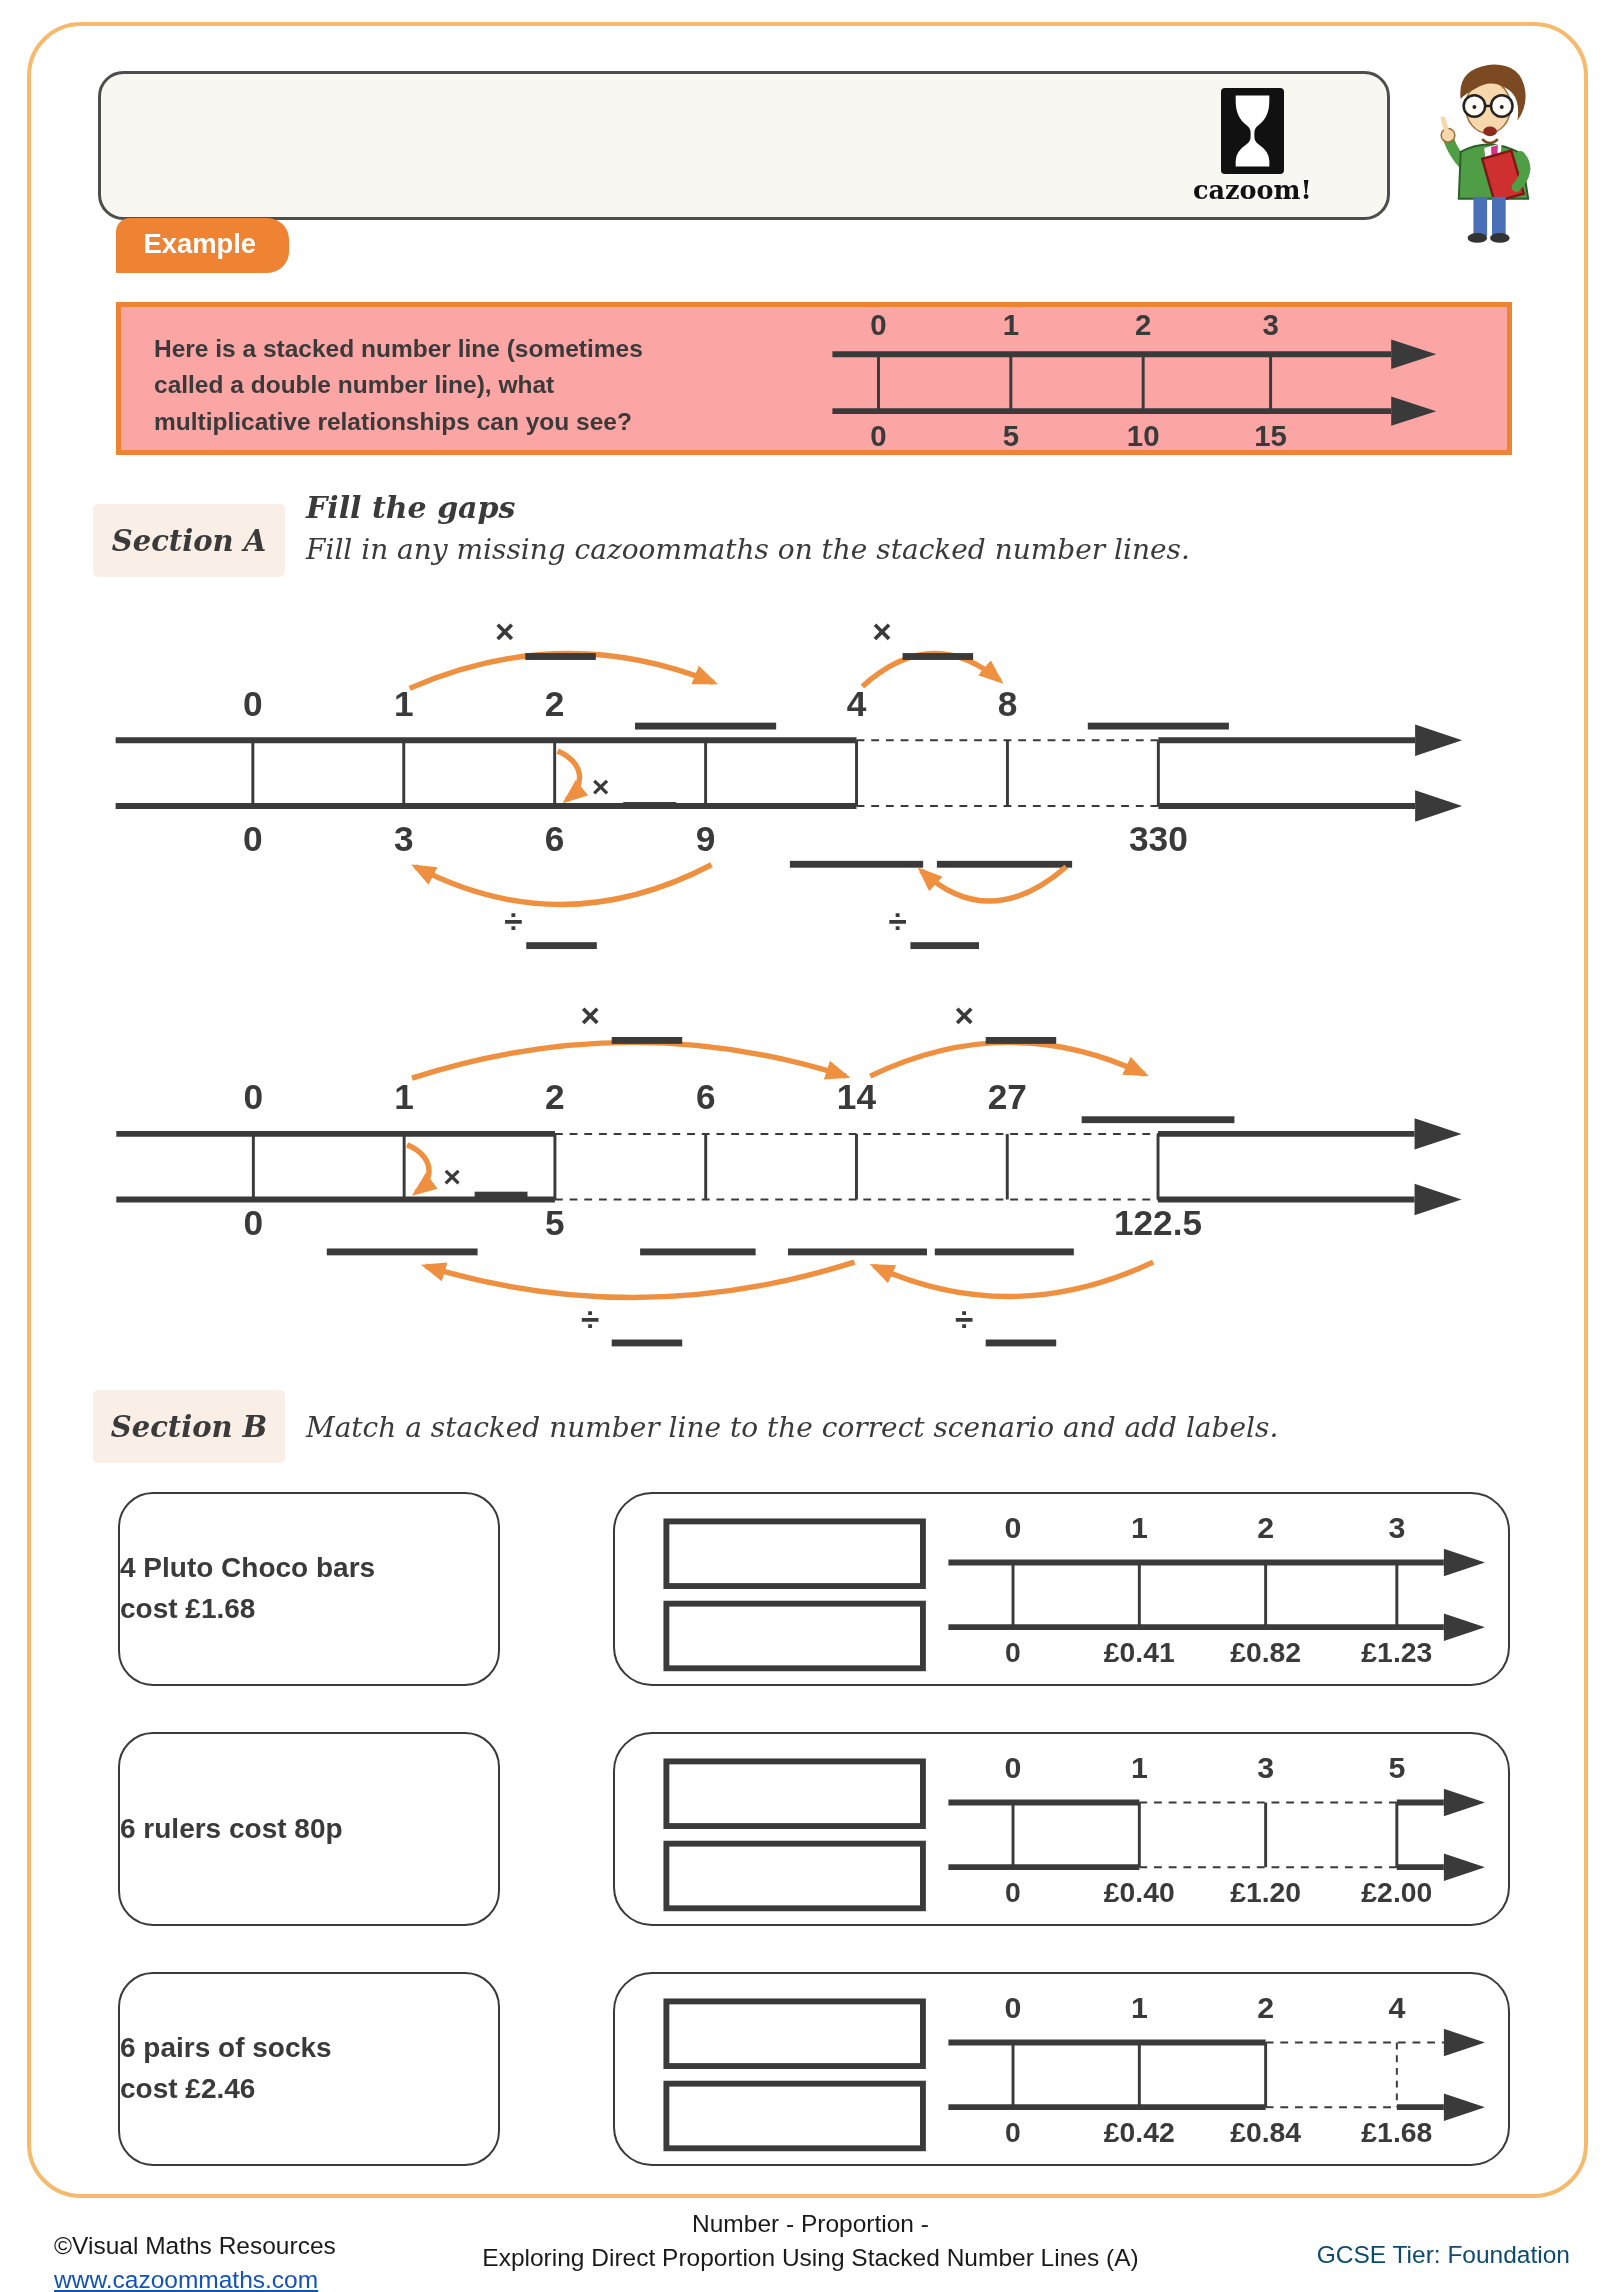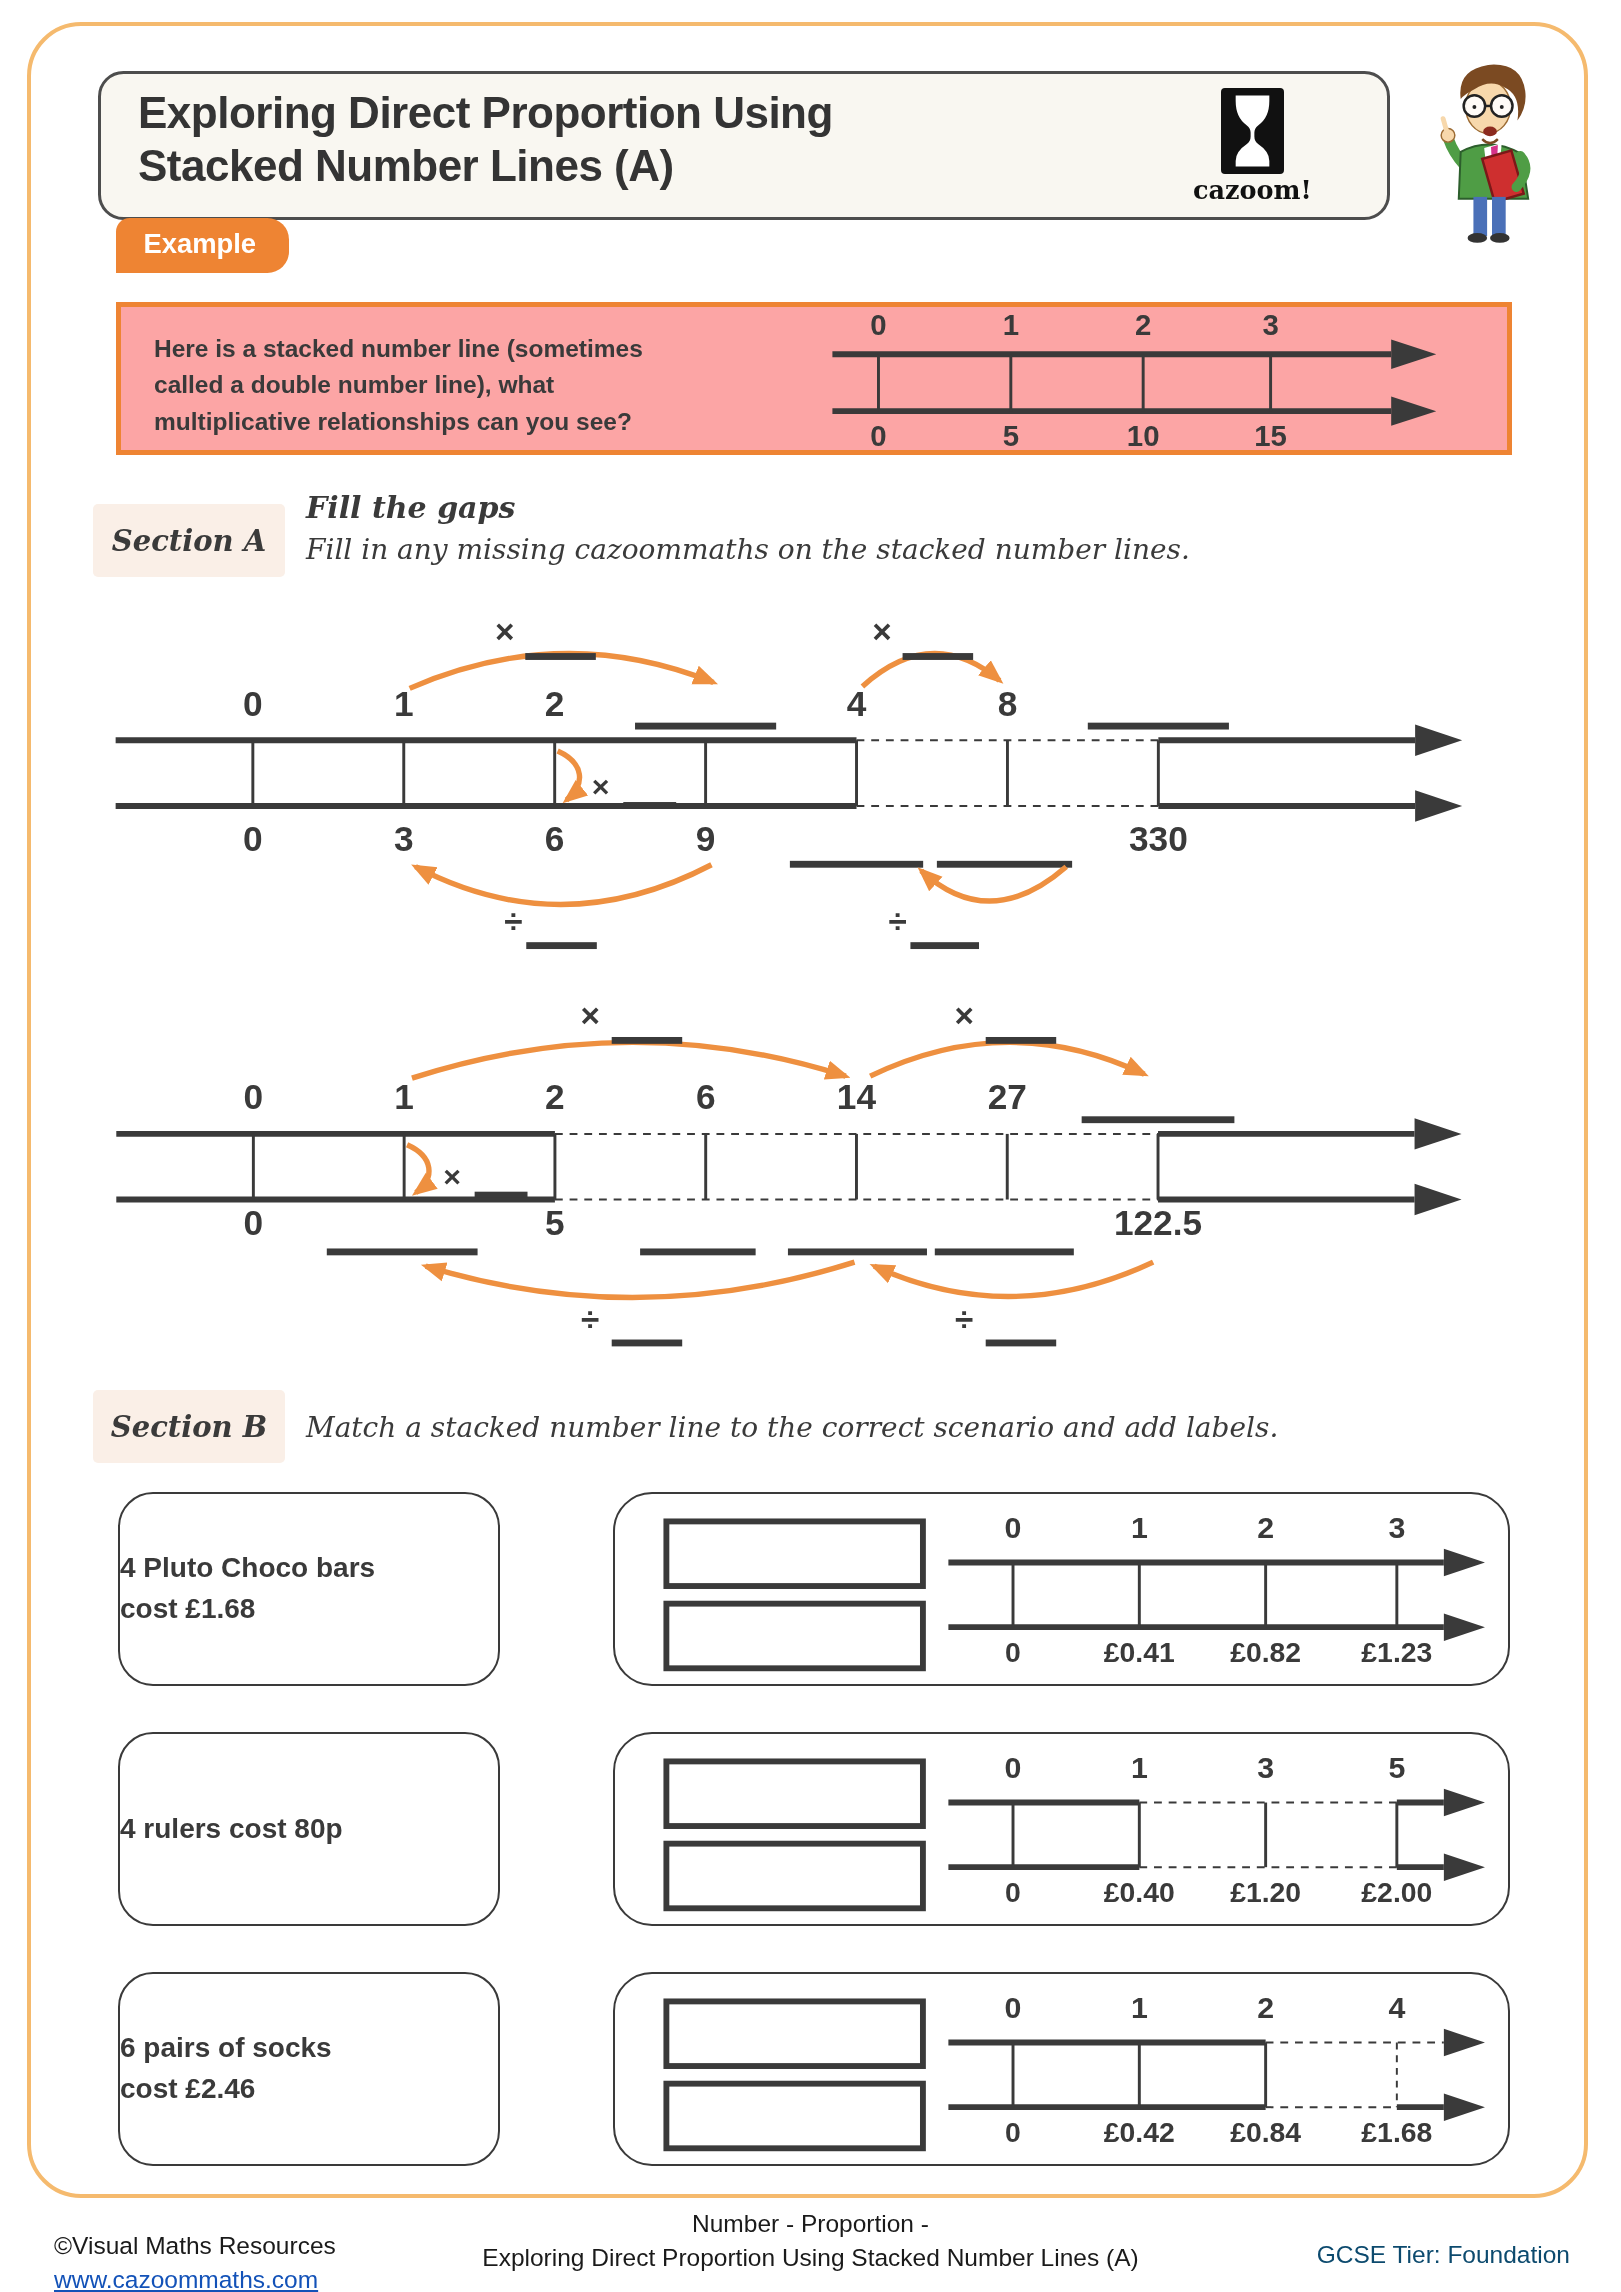--- a/index.html
+++ b/index.html
@@ -63,24 +63,20 @@
     <defs>
       <marker id="oarr" viewBox="0 0 10 8" refX="8" refY="4" markerWidth="4.6" markerHeight="4" orient="auto-start-reverse">
         <path d="M0 0 L10 4 L0 8 Z" fill="#EE9040"></path>
       </marker>
     </defs>
   </svg>
 
   <div class="abs outer-border"></div>
 
   <div class="abs title-box">
-    <div class="title-text">
-      <div>Exploring Direct Proportion Using</div>
-      <div>Stacked Number Lines (A)</div>
-    </div>
     <div class="logo">
       <div class="logo-glyph">
         <svg viewBox="0 0 64 92" width="63" height="86">
           <path d="M14 8 H50 V14 Q50 32 38 40 Q34 43 34 48 V52 Q34 57 38 60 Q50 68 50 78 V84 H14 V78 Q14 68 26 60 Q30 57 30 52 V48 Q30 43 26 40 Q14 32 14 14 Z" fill="#fff"></path>
         </svg>
       </div>
       <div class="logo-text">cazoom!</div>
     </div>
   </div>
 
@@ -265,21 +261,21 @@
       <text class="t31" x="664" y="45">2</text>
       <text class="t31" x="798" y="45">3</text>
       <text class="t29" x="406" y="172">0</text>
       <text class="t29" x="535" y="172">£0.41</text>
       <text class="t29" x="664" y="172">£0.82</text>
       <text class="t29" x="798" y="172">£1.23</text>
     </svg>
   </div>
 
   <div class="abs scenario-card row2">
-    <div>4 rulers cost 80p</div>
+    <div>6 rulers cost 80p</div>
     <div></div>
   </div>
   <div class="abs line-card row2">
     <svg viewBox="0 0 909 192">
       <rect class="labelbox" x="52" y="28" width="262" height="66"></rect>
       <rect class="labelbox" x="52" y="112" width="262" height="66"></rect>
       <path class="nl" d="M340 70 H535"></path>
         <path class="nl-dash" d="M535 70 H798"></path>
         <path class="nl" d="M798 70 H846"></path>
       <polygon class="arrhead" points="846,56 888,70 846,84"></polygon>

